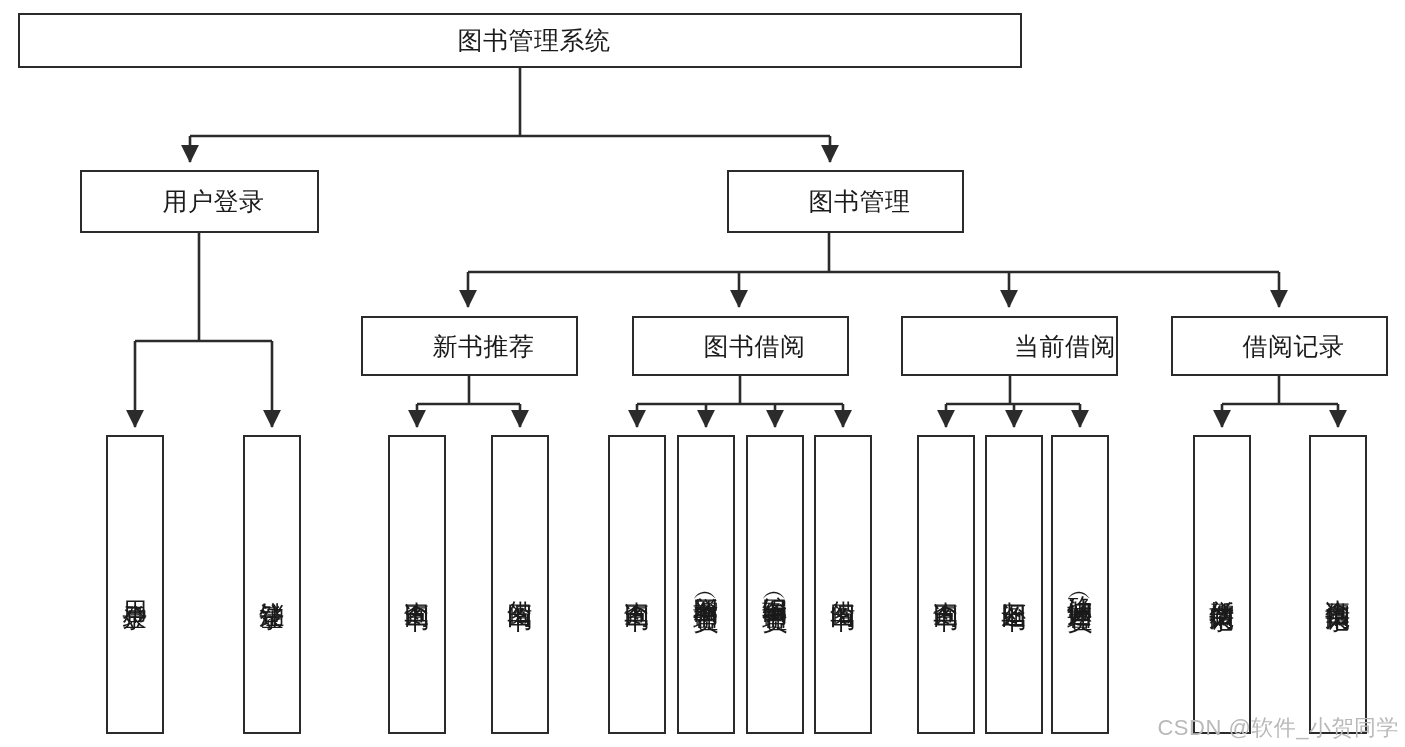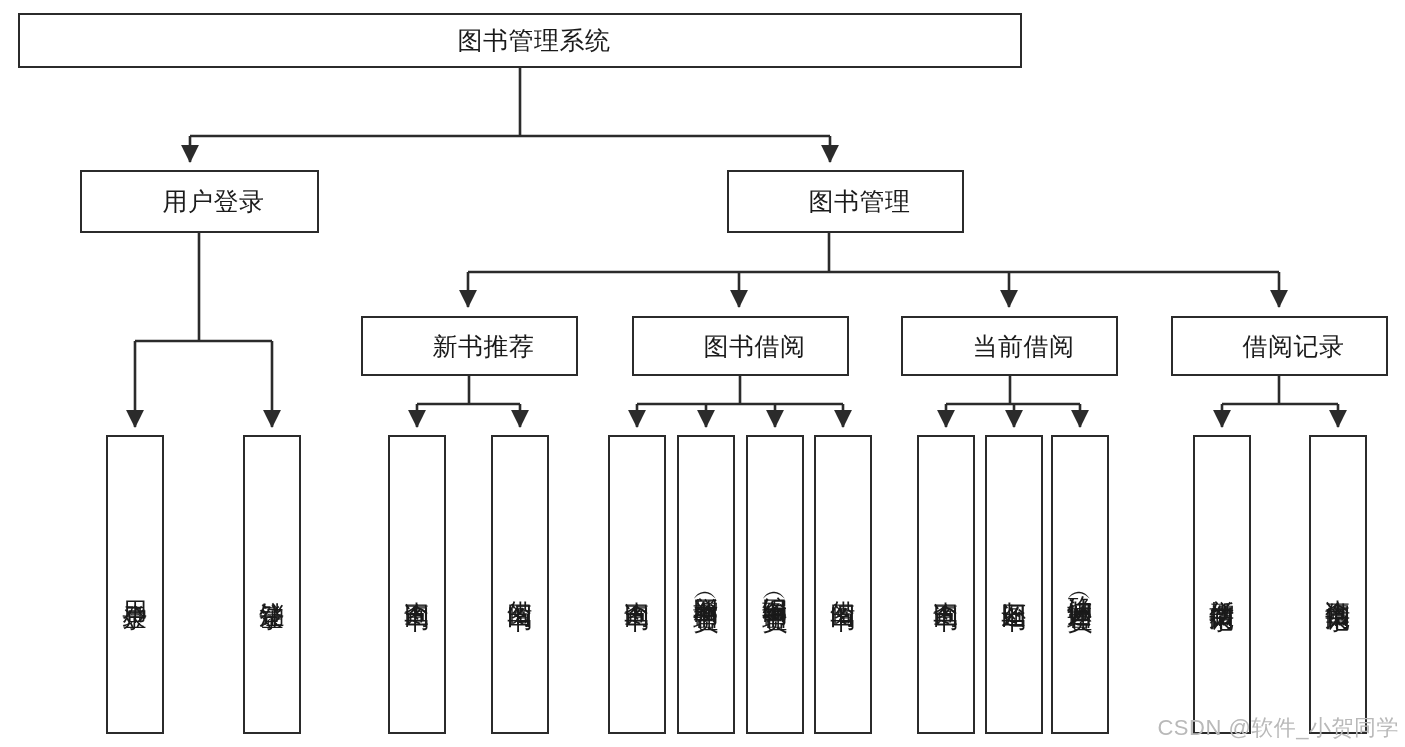--- a/index.html
+++ b/index.html
@@ -137,21 +137,21 @@
   <div class="node-box node-h" style="left:727px; top:170px; width:237px; height:63px;align-items:center;">
     <span>图书管理</span>
   </div>
 
   <div class="node-box node-h" style="left:361px; top:316px; width:217px; height:60px;">
     <span>新书推荐</span>
   </div>
   <div class="node-box node-h" style="left:632px; top:316px; width:217px; height:60px;text-align:center;">
     <span>图书借阅</span>
   </div>
-  <div class="node-box node-h" style="left:901px; top:316px; width:217px; height:60px;">
+  <div class="node-box node-h" style="left:901px; top:316px; width:217px; height:60px;justify-content:flex-end;">
     <span>当前借阅</span>
   </div>
   <div class="node-box node-h" style="left:1171px; top:316px; width:217px; height:60px;align-items:center;">
     <span>借阅记录</span>
   </div>
 
   <div class="node-box node-v" style="left:106px; top:435px; width:58px; height:299px;">
     <span>用户登录</span>
   </div>
   <div class="node-box node-v" style="left:243px; top:435px; width:58px; height:299px;">

